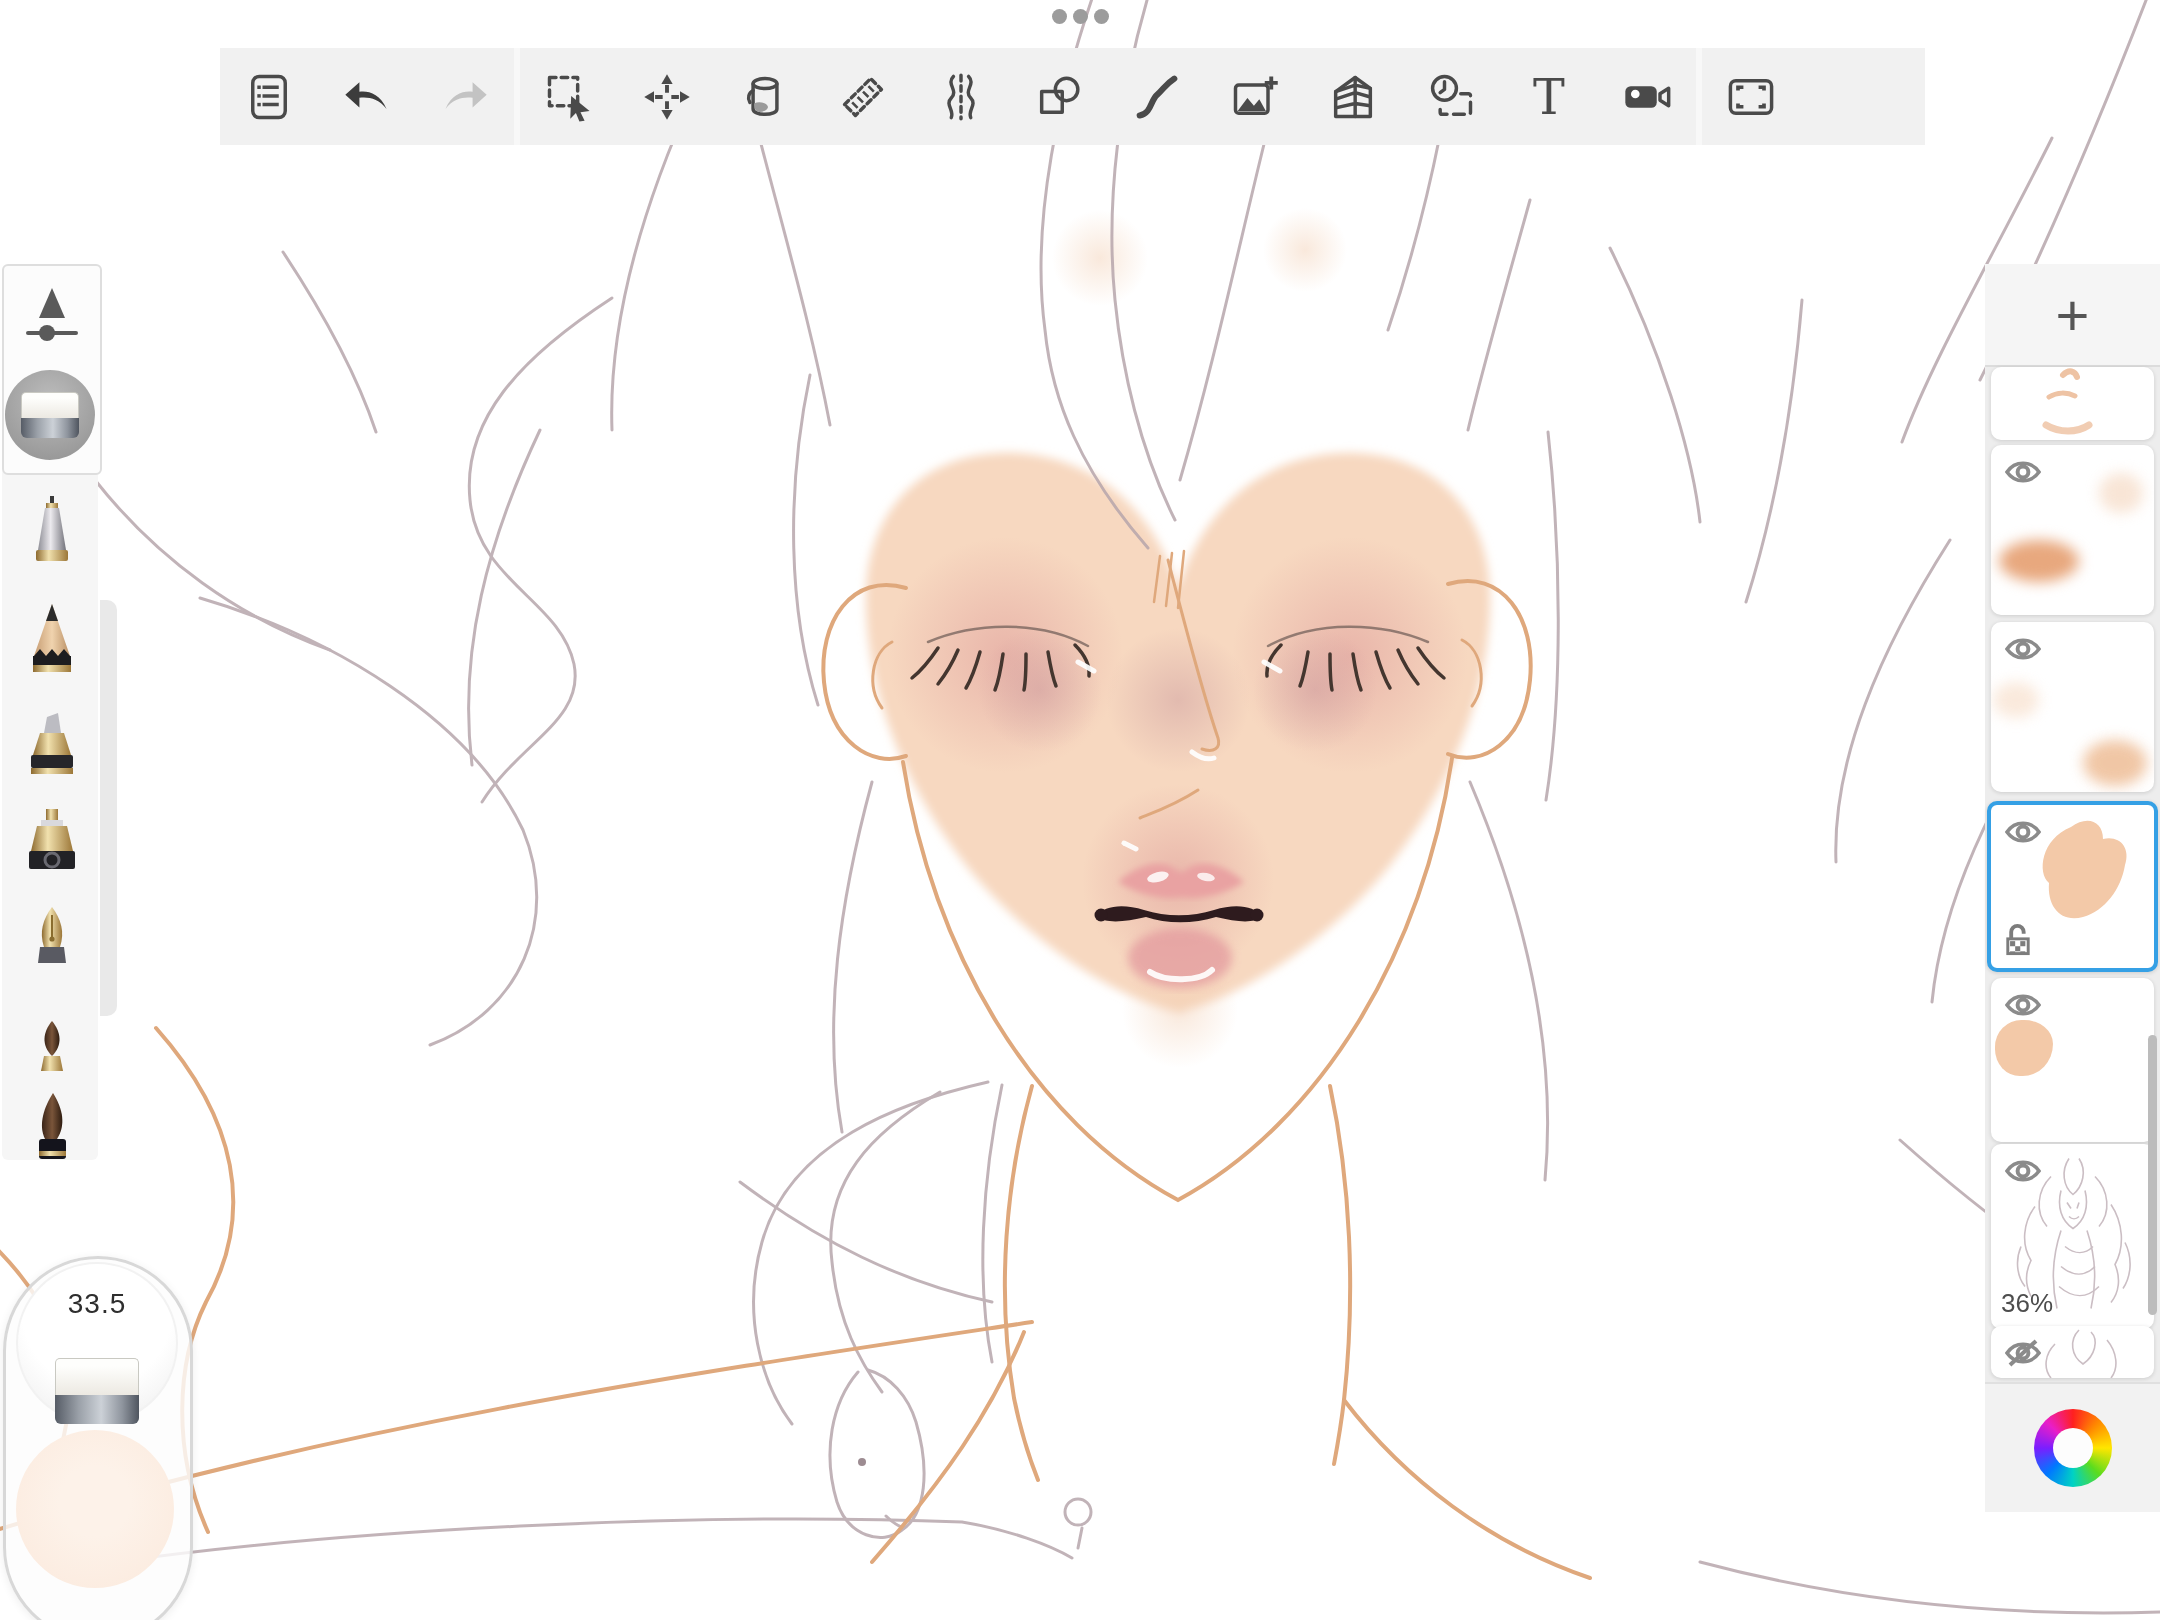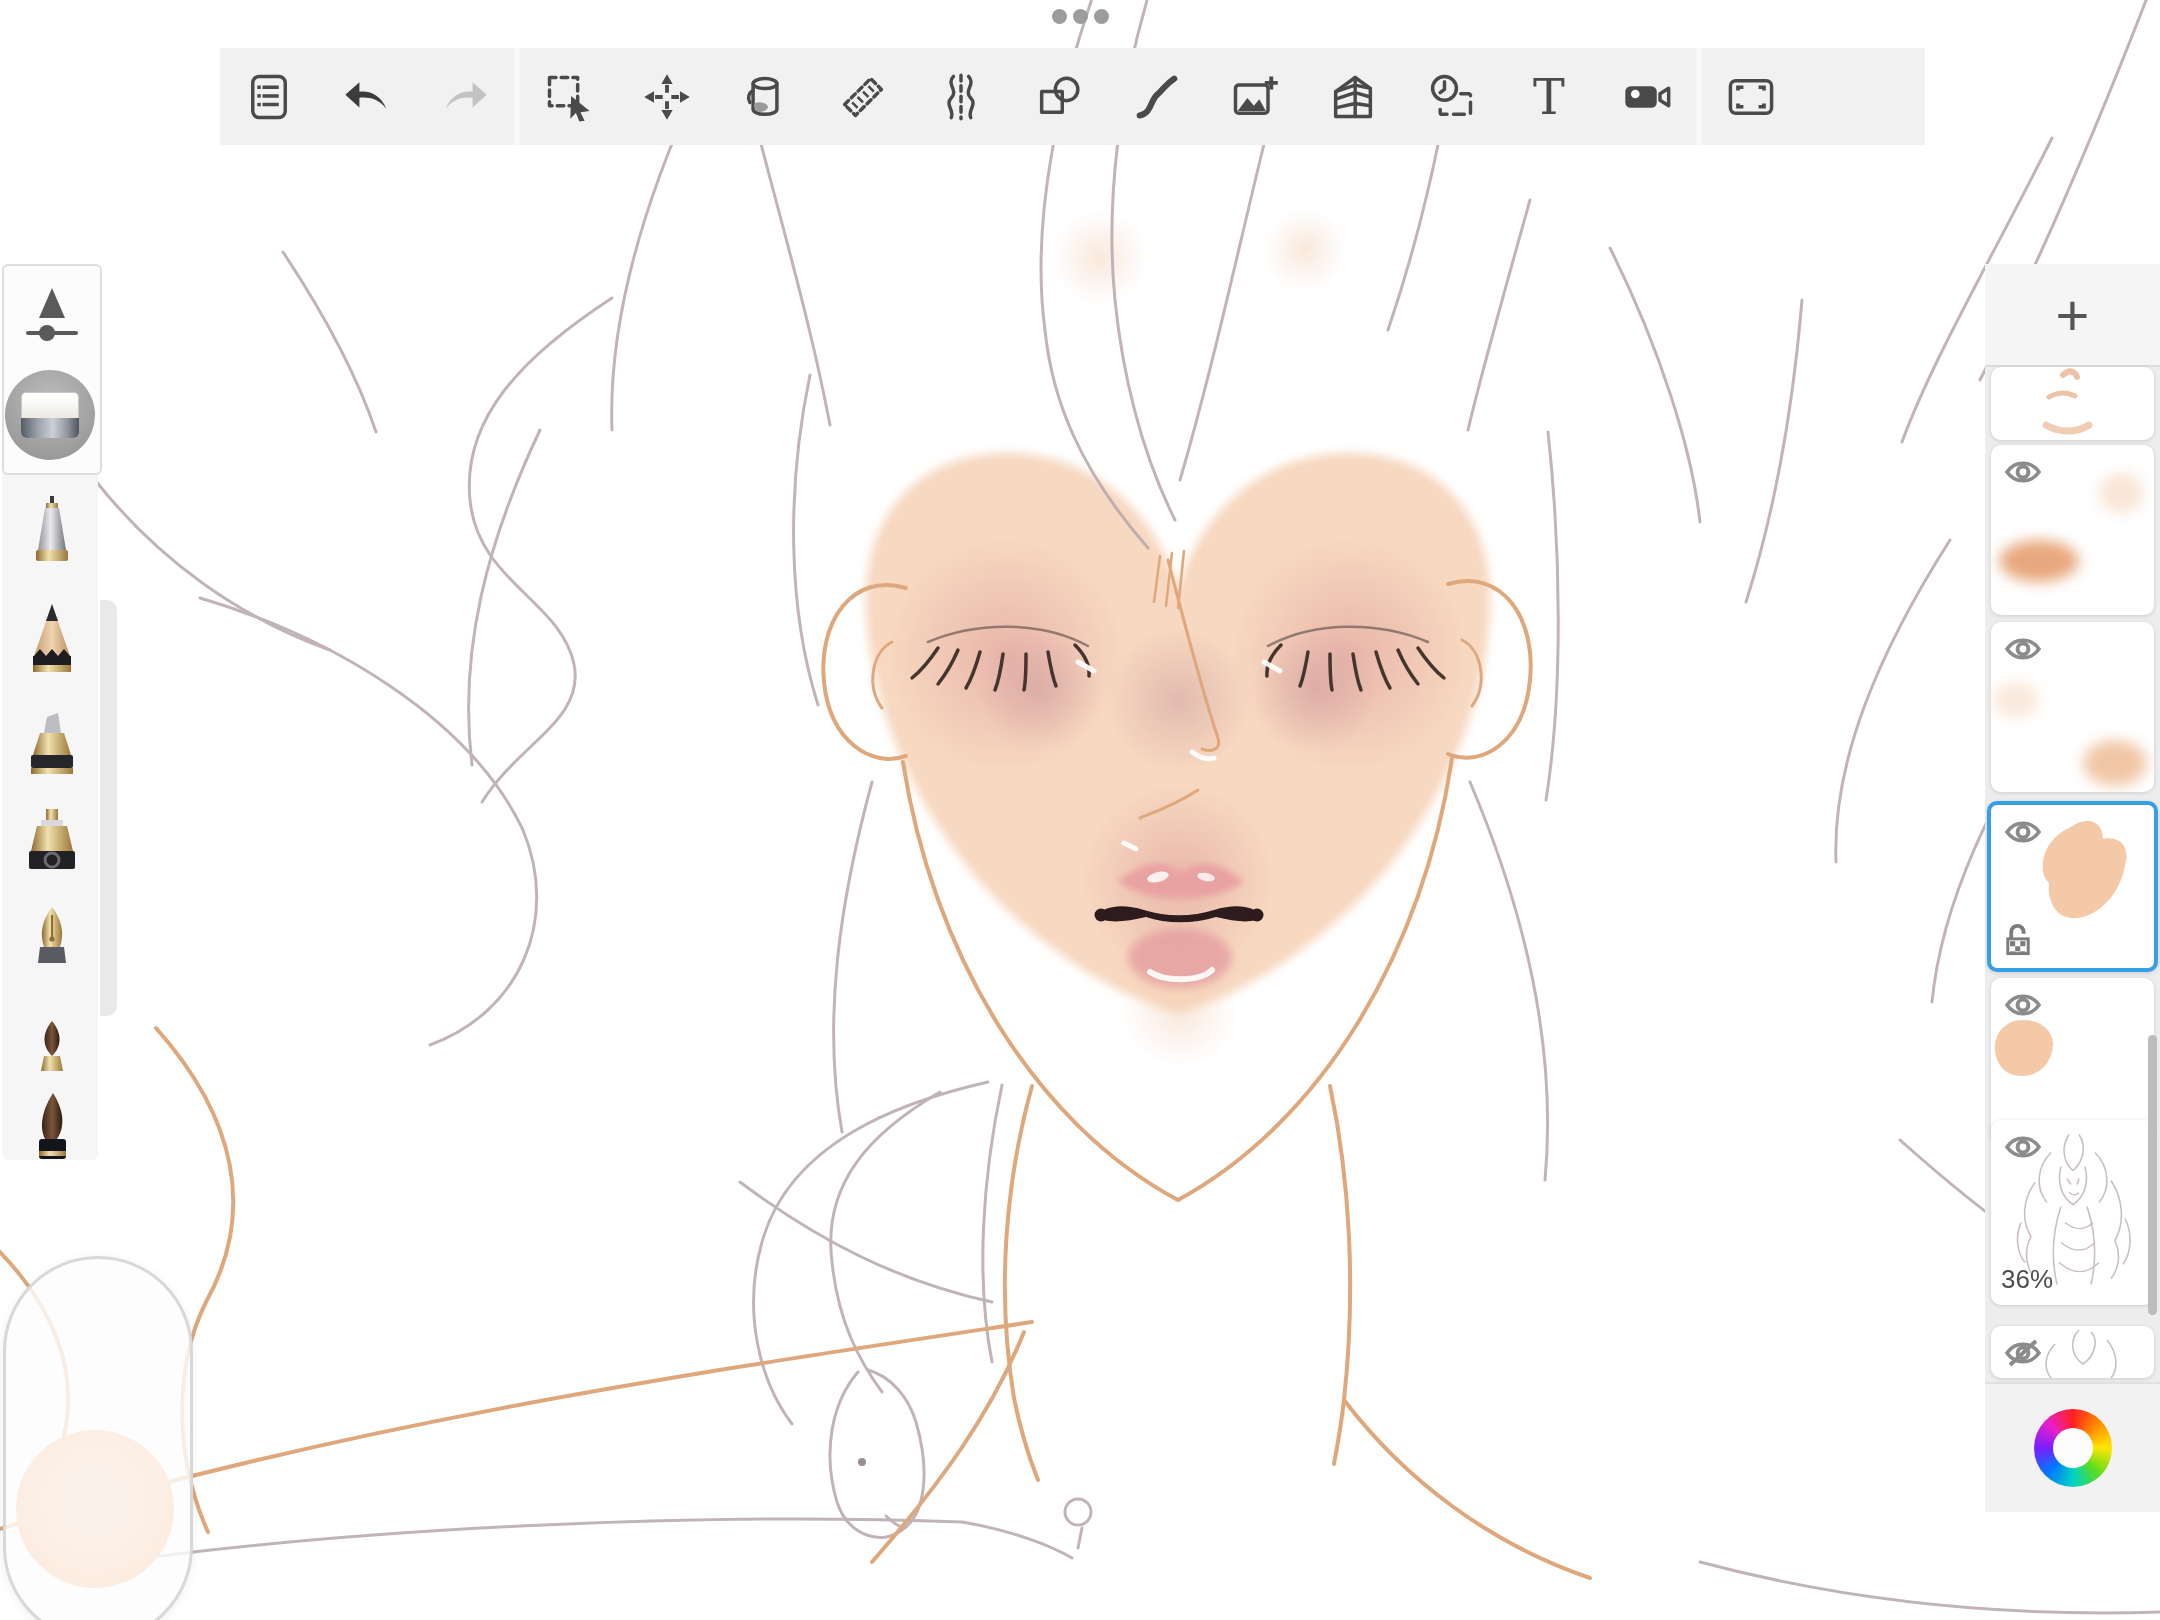--- a/index.html
+++ b/index.html
@@ -439,20 +439,27 @@
       <svg width="64" height="72" viewBox="0 0 64 72">
         <path d="M33,0 C43,16 46,32 37,46 L25,46 C18,32 24,14 33,0 Z" fill="url(#bris)"></path>
         <rect x="19" y="46" width="27" height="20" rx="3" fill="#14141c"></rect>
         <rect x="19" y="58" width="27" height="5" fill="url(#gold)"></rect>
       </svg>
     </div>
   </div>
   <div id="left-scroll" class="abs"></div>
 
   <div id="puck" class="abs"></div>
+  <div id="size-circle" class="abs">
+    <div id="size-label">33.5</div>
+    <div class="eraser" style="left:37px;top:94px;width:84px;height:66px;">
+      <div class="etop"></div>
+      <div class="ebot"></div>
+    </div>
+  </div>
   <div id="color-circle" class="abs"></div>
 
   <div id="layers" class="abs">
     <div id="layers-header">
       <div id="add-layer">+</div>
     </div>
 
     <div class="lcard" style="top:103px;height:73px;">
       <svg class="lthumb" viewBox="0 0 163 73">
         <path d="M72,8 C78,2 84,4 86,10" stroke="#eec3a4" stroke-width="6" fill="none" stroke-linecap="round"></path>
@@ -508,21 +515,21 @@
     <div class="lcard" style="top:714px;height:164px;">
       <div class="lthumb">
         <div class="blob" style="left:4px;top:42px;width:58px;height:56px;border-radius:48% 52% 55% 45% / 50% 45% 60% 50%;"></div>
       </div>
       <svg class="eye" viewBox="0 0 20 14">
         <path d="M2,7 C6,1.2 14,1.2 18,7 C14,12.8 6,12.8 2,7 Z" stroke="#8b8b8b" stroke-width="1.8" fill="none"></path>
         <circle cx="10" cy="7" r="2.7" stroke="#8b8b8b" stroke-width="2" fill="none"></circle>
       </svg>
     </div>
 
-    <div class="lcard" style="top:856px;height:185px;">
+    <div class="lcard" style="top:880px;height:185px;">
       <svg class="lthumb" viewBox="0 0 163 172">
         <g stroke="#cbbec4" stroke-width="1.6" fill="none">
           <path d="M78,8 C70,20 72,36 82,44 C92,36 96,20 88,8"></path>
           <path d="M60,26 C46,40 44,62 56,76 M104,26 C118,40 120,62 108,76"></path>
           <path d="M70,40 C66,56 70,70 82,78 C94,70 98,56 94,40"></path>
           <path d="M76,52 L80,58 M88,52 L86,58 M78,66 C81,69 85,69 88,66"></path>
           <path d="M44,56 C32,72 30,94 40,110 C34,122 34,134 40,146"></path>
           <path d="M120,54 C132,72 134,96 124,114 C130,128 128,142 120,152"></path>
           <path d="M70,80 C62,104 60,132 66,158 M96,80 C104,104 106,132 100,158"></path>
           <path d="M74,96 C84,104 94,104 102,96 M70,116 C82,126 94,126 104,116 M68,136 C82,148 96,148 108,136"></path>

